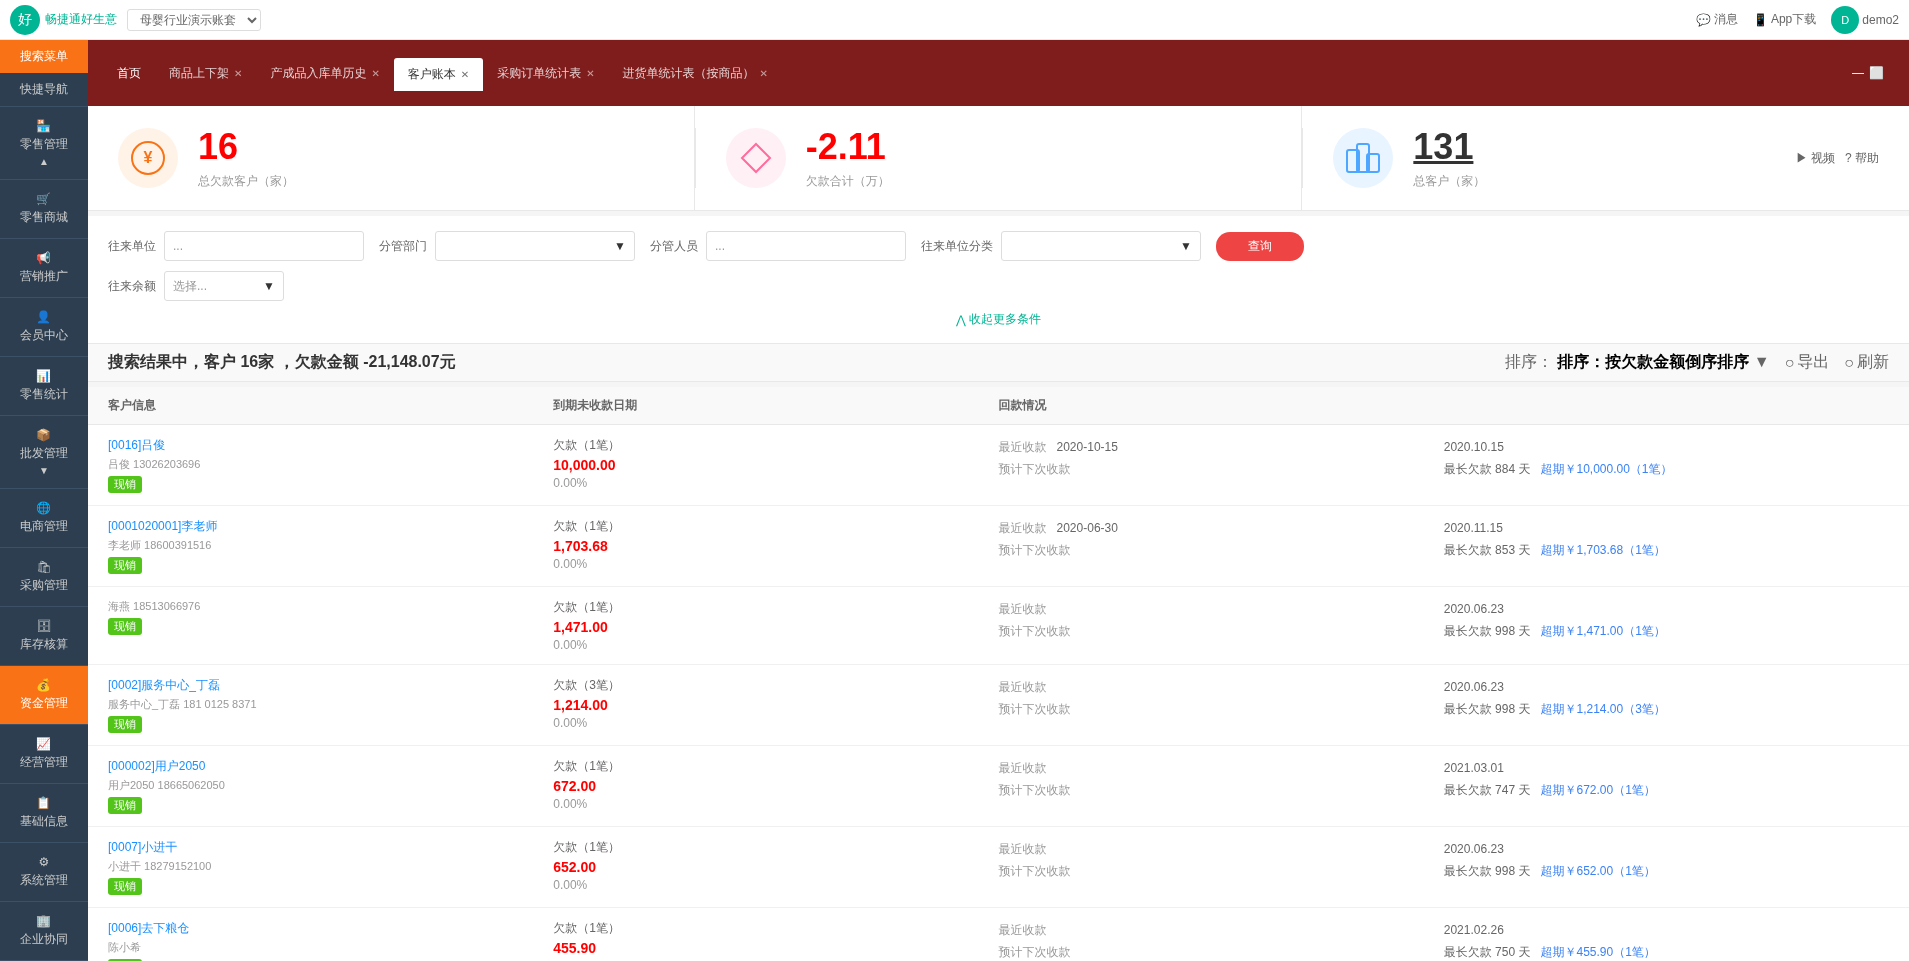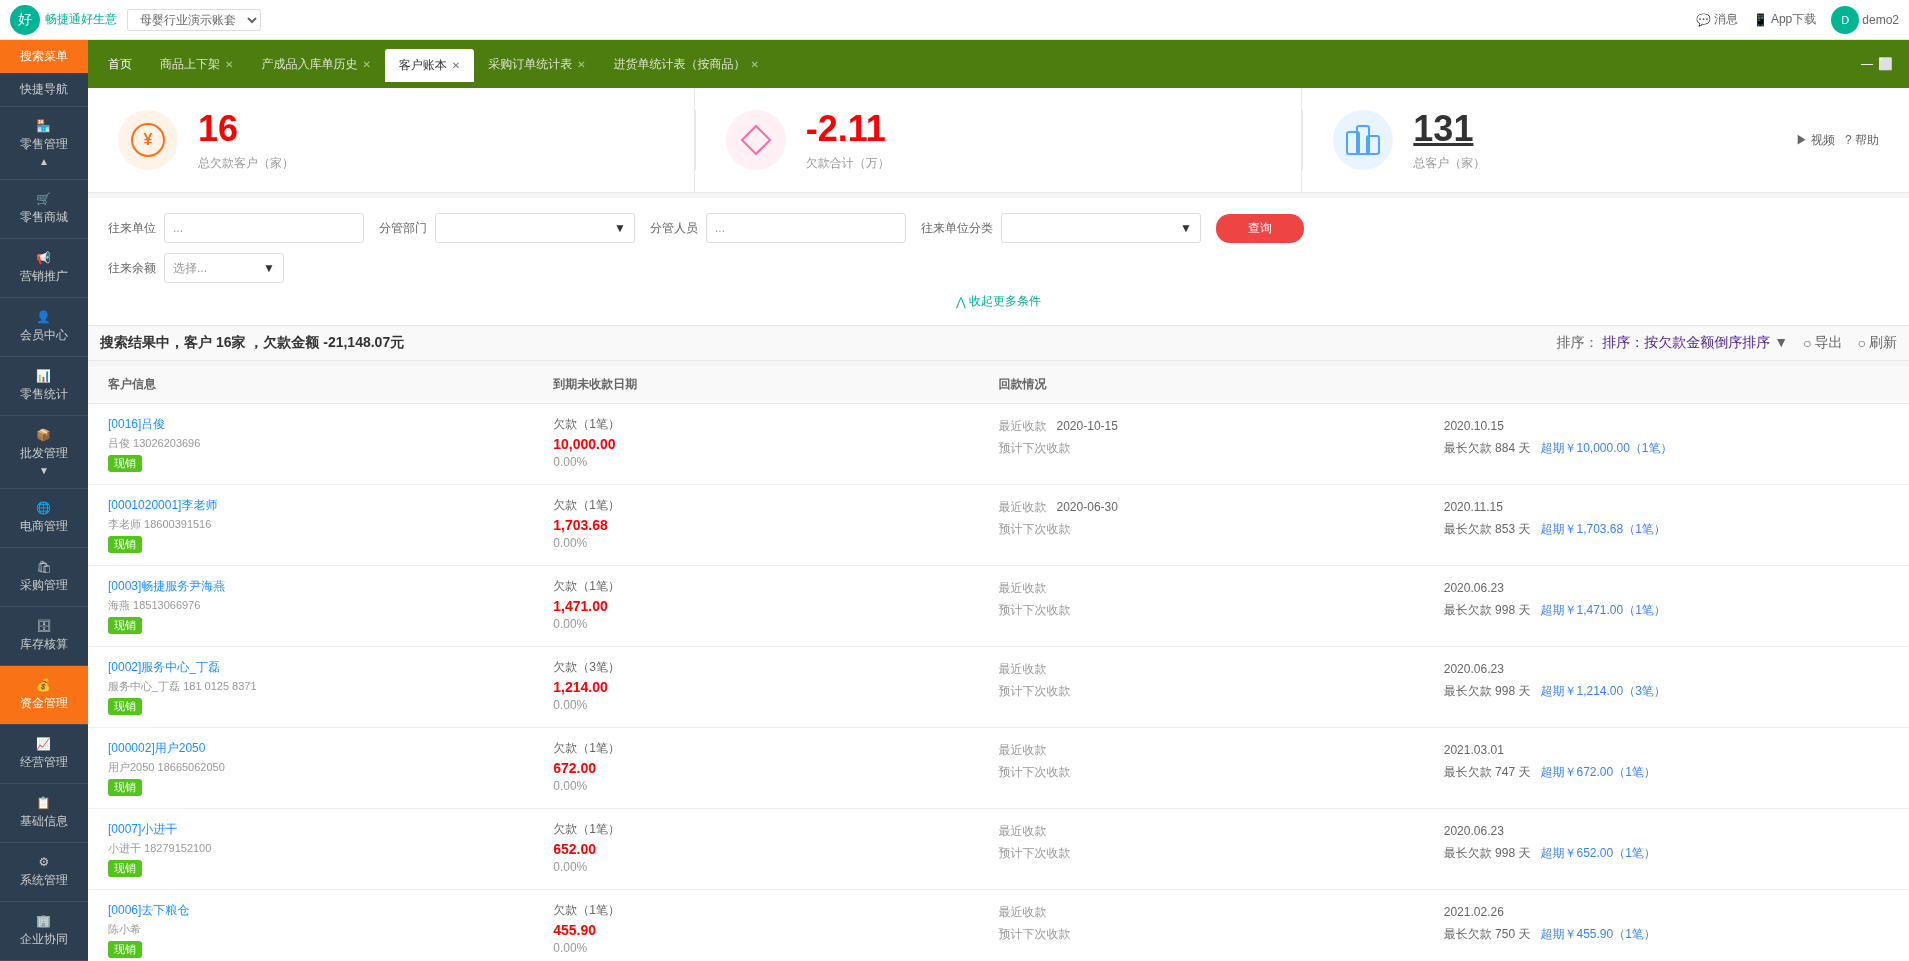--- a/index.html
+++ b/index.html
@@ -23,21 +23,21 @@
     .sidebar-search { padding: 8px 5px; background: #f97316; text-align: center; font-size: 12px; cursor: pointer; }
     .sidebar-quick-nav { padding: 8px 5px; text-align: center; font-size: 12px; border-bottom: 1px solid #3d5166; color: #ccc; cursor: pointer; }
     .sidebar-item { padding: 12px 5px; text-align: center; font-size: 12px; cursor: pointer; color: #ccc; border-bottom: 1px solid #3d5166; display: flex; flex-direction: column; align-items: center; gap: 3px; }
     .sidebar-item.active { background: #f97316; color: #fff; }
     .sidebar-arrow { font-size: 10px; }
     
     
     .main { flex: 1; display: flex; flex-direction: column; overflow: hidden; }
     
     
-    .tab-bar { background: #4d7c0f; display: flex; align-items: center; padding: 6px; min-height: 36px; }
+    .tab-bar { background: #7f1d1d; display: flex; align-items: center; padding: 15px; min-height: 36px; }
     .tab { padding: 8px 14px; color: rgba(255,255,255,0.8); cursor: pointer; font-size: 12px; display: flex; align-items: center; gap: 5px; white-space: nowrap; }
     .tab.active { background: #fff; color: #333; border-radius: 3px 3px 0 0; margin-top: 3px; }
     .tab.home { background: transparent; color: #fff; }
     .tab-close { font-size: 10px; opacity: 0.7; }
     .tab-bar-controls { margin-left: auto; display: flex; align-items: center; gap: 5px; padding-right: 10px; color: #fff; }
     
     
     .content { flex: 1; overflow-y: auto; background: #f5f5f5; }
     
     
@@ -58,25 +58,25 @@
     
     .filter-area { background: #fff; padding: 15px 20px; border-bottom: 1px solid #e8e8e8; margin-top: 5px; }
     .filter-row { display: flex; align-items: center; gap: 15px; margin-bottom: 10px; flex-wrap: wrap; }
     .filter-item { display: flex; align-items: center; gap: 8px; }
     .filter-label { font-size: 12px; color: #666; white-space: nowrap; }
     .filter-select { height: 30px; border: 1px solid #ddd; border-radius: 3px; padding: 0 8px; font-size: 12px; min-width: 160px; background: #fff; cursor: pointer; display: flex; align-items: center; justify-content: space-between; }
     .search-btn { background: #ef4444; color: #fff; border: none; padding: 6px 32px; border-radius: 14px; cursor: pointer; font-size: 12px; }
     .collapse-row { text-align: center; color: #00b594; font-size: 12px; cursor: pointer; display: flex; align-items: center; justify-content: center; gap: 3px; }
     
     
-    .results-bar { background: #f9f9f9; padding: 8px 12px; border-bottom: 1px solid #e8e8e8; display: flex; align-items: flex-start; justify-content: space-between; font-size: 14px; }
+    .results-bar { background: #f9f9f9; padding: 8px 20px; border-bottom: 1px solid #e8e8e8; display: flex; align-items: flex-start; justify-content: space-between; font-size: 16px; }
     .results-info { color: #666; }
     .results-info span { color: #333; font-weight: bold; }
     .results-actions { display: flex; align-items: center; gap: 15px; color: #666; }
-    .results-actions .sort-select { color: #4c1d95; cursor: pointer; }
+    .results-actions .sort-select { color: #000000; cursor: pointer; font-weight: bold; }
     .results-actions .action-btn { color: #666; cursor: pointer; display: flex; align-items: center; gap: 3px; }
     
     
     .table-container { background: #fff; margin-top: 5px; }
     .table-header { display: grid; grid-template-columns: 2fr 2fr 2fr 2fr; padding: 10px 20px; background: #f9f9f9; border-bottom: 1px solid #e8e8e8; font-weight: bold; font-size: 12px; color: #666; }
     .table-row { display: grid; grid-template-columns: 2fr 2fr 2fr 2fr; padding: 12px 20px; border-bottom: 1px solid #f0f0f0; }
     .customer-info .customer-name { color: #1890ff; cursor: pointer; font-size: 12px; margin-bottom: 3px; }
     .customer-info .customer-detail { color: #999; font-size: 11px; margin-bottom: 4px; }
     .tag { display: inline-block; padding: 1px 6px; border-radius: 3px; font-size: 11px; }
     .tag.green { background: #52c41a; color: #fff; }
@@ -395,21 +395,20 @@
       <div>最近收款 &nbsp; <span class="date">2020-06-30</span></div>
       <div>预计下次收款</div>
     </div>
     <div class="due-info">
       <div>2020.11.15</div>
       <div>最长欠款 853 天 &nbsp; <span class="overdue-link">超期￥1,703.68（1笔）</span></div>
     </div>
   </div>
             <div class="table-row">
     <div class="customer-info">
-      <div class="customer-name">[0003]畅捷服务尹海燕</div>
       <div class="customer-detail">海燕  18513066976</div>
       <span class="tag green">现销</span>
     </div>
     <div class="debt-info">
       <div class="debt-count">欠款（1笔）</div>
       <div class="debt-amount">1,471.00</div>
       <div class="debt-ratio">0.00%</div>
     </div>
     <div class="payback-info">
       <div>最近收款 &nbsp; <span class="date"></span></div>

